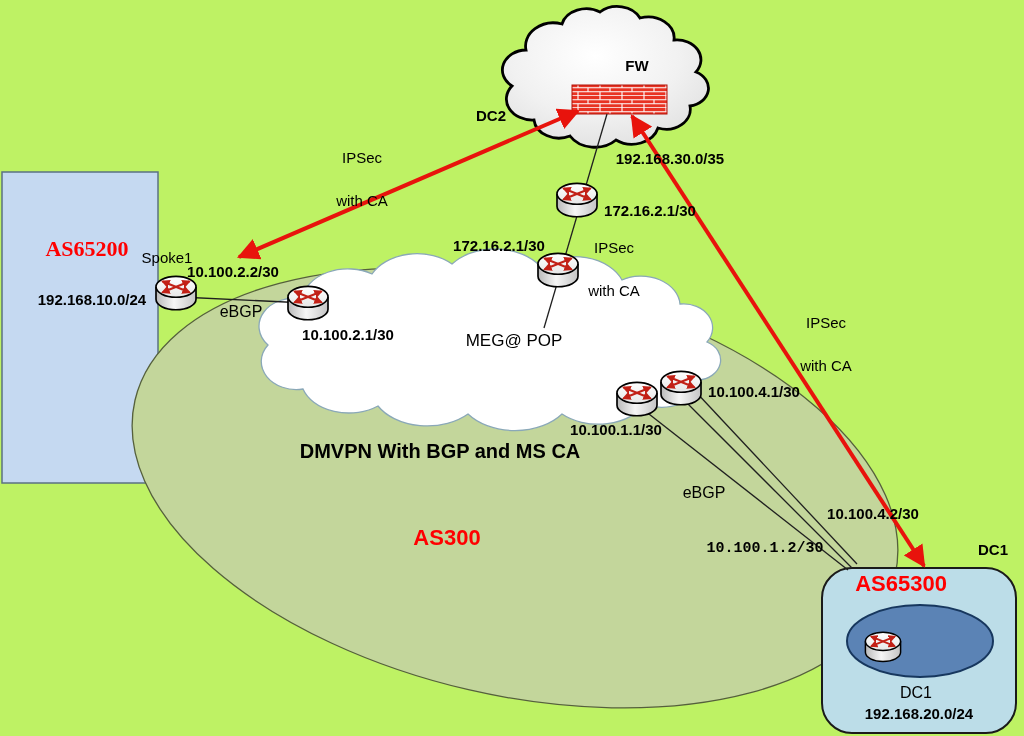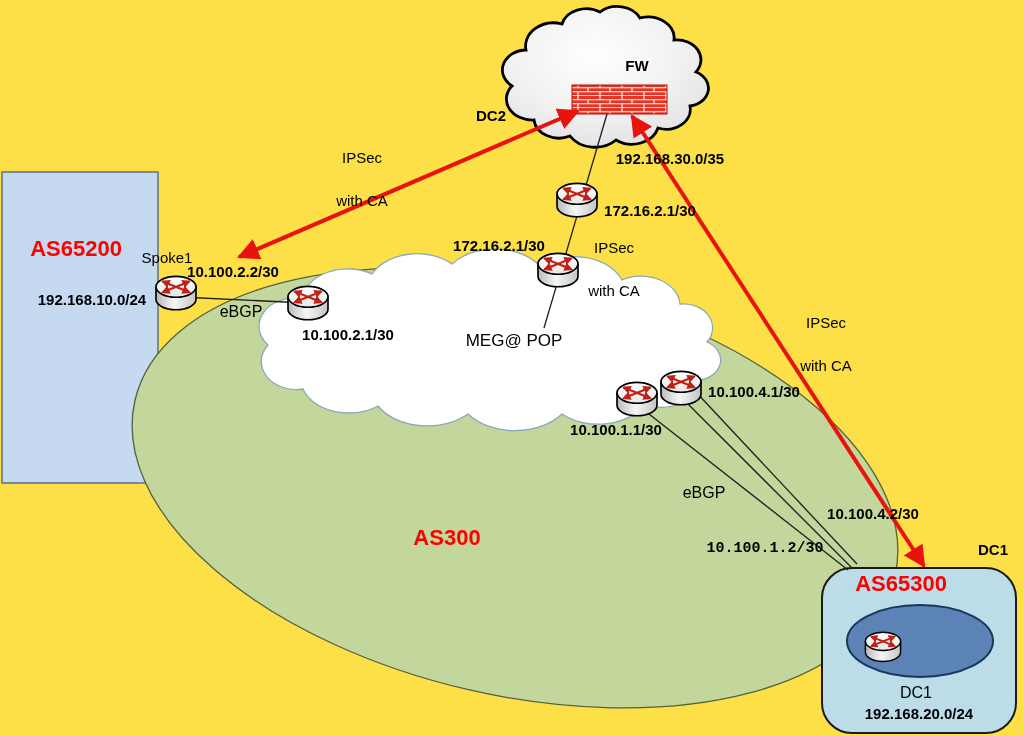--- a/index.html
+++ b/index.html
@@ -1,17 +1,17 @@
 <!DOCTYPE html>
 <html><head>
 <meta charset="utf-8">
 <style>
   html,body{margin:0;padding:0;background:#fff;}
   #canvas{
-    position:relative;width:1024px;height:736px;background:#fde047;
+    position:relative;width:1024px;height:736px;background:#bef264;
     font-family:"Liberation Sans",sans-serif;overflow:hidden;
   }
   #shapes{position:absolute;left:0;top:0;width:1024px;height:736px;}
   .lbl{
     position:absolute;transform:translate(-50%,-50%);
     color:#000;white-space:nowrap;text-align:center;line-height:1.28;
     font-family:"Liberation Sans",sans-serif;
   }
   .b{font-weight:bold;}
   .red{color:#ff0000;}
@@ -123,23 +123,24 @@
     <span>IPSec</span>
     <span>with CA</span>
   </div>
 
   <div class="lbl s15" style="left:167px;top:258px;">Spoke1</div>
   <div class="lbl b s15" style="left:233px;top:272px;">10.100.2.2/30</div>
   <div class="lbl s16" style="left:241px;top:312px;">eBGP</div>
   <div class="lbl b s15" style="left:348px;top:335px;">10.100.2.1/30</div>
   <div class="lbl s17" style="left:514px;top:341px;">MEG@ POP</div>
 
-  <div class="lbl b s22 red" style="left:76px;top:249px;">AS65200</div>
+  <div class="lbl b s22 red" style="left:87px;top:249px;font-family:Liberation Serif, serif;">AS65200</div>
   <div class="lbl b s15" style="left:92px;top:300px;">192.168.10.0/24</div>
 
+  <div class="lbl b s20" style="left:440px;top:452px;">DMVPN With BGP and MS CA</div>
   <div class="lbl b s22 red" style="left:447px;top:538px;">AS300</div>
 
   <div class="lbl b s15" style="left:616px;top:430px;">10.100.1.1/30</div>
   <div class="lbl b s15" style="left:754px;top:392px;">10.100.4.1/30</div>
 
   <div class="lbl s15 two-line" style="left:826px;top:332px;">
     <span>IPSec</span>
     <span>with CA</span>
   </div>
 

